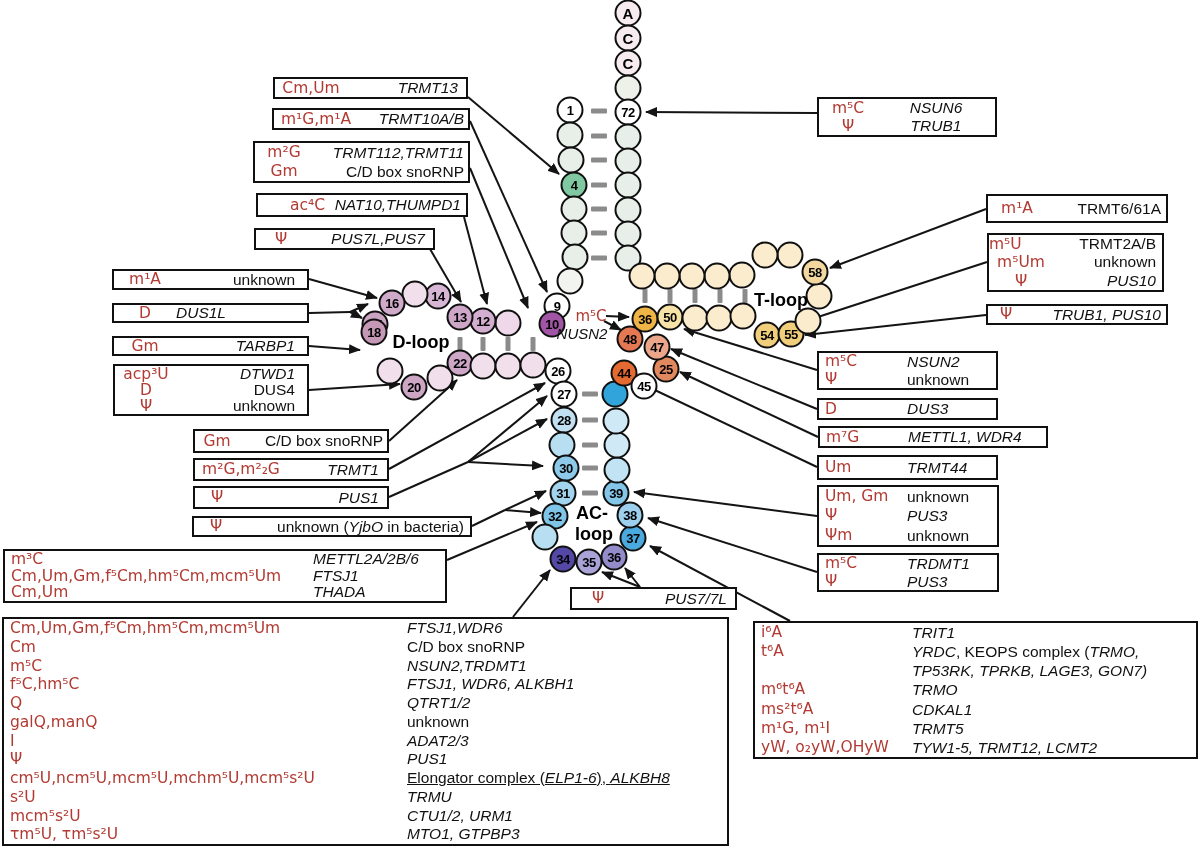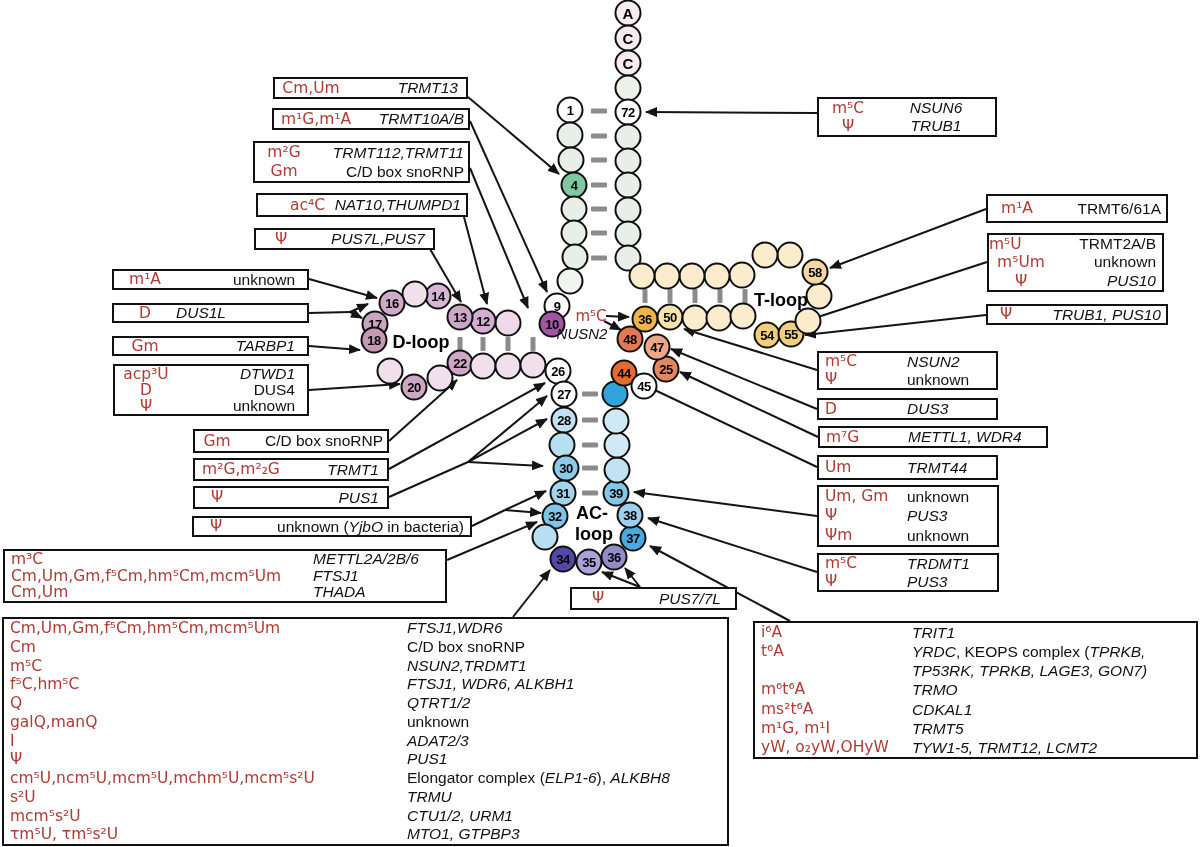--- a/index.html
+++ b/index.html
@@ -116,21 +116,21 @@
       <div class="node" style="left: 570px; top: 281px; background: rgb(242, 244, 239);"></div>
       <div class="node" style="left: 557px; top: 306px; background: rgb(255, 255, 255);">9</div>
       <div class="node" style="left: 552px; top: 324px; background: rgb(161, 85, 164);">10</div>
       <div class="node" style="left: 508px; top: 323px; background: rgb(238, 216, 233);"></div>
       <div class="node" style="left: 483px; top: 321px; background: rgb(212, 174, 208);">12</div>
       <div class="node" style="left: 460px; top: 317px; background: rgb(205, 166, 200);">13</div>
       <div class="node" style="left: 438px; top: 296px; background: rgb(214, 182, 212);">14</div>
       <div class="node" style="left: 415px; top: 294px; background: rgb(241, 223, 236);"></div>
       <div class="node" style="left: 392px; top: 303px; background: rgb(207, 170, 201);">16</div>
       <div class="node" style="left: 375px; top: 324px; background: rgb(203, 164, 194);">17</div>
-      <div class="node" style="left: 374px; top: 340px; background: rgb(197, 152, 182);">18</div>
+      <div class="node" style="left: 374px; top: 332px; background: rgb(197, 152, 182);">18</div>
       <div class="node" style="left: 390px; top: 371px; background: rgb(241, 223, 236);"></div>
       <div class="node" style="left: 414px; top: 387px; background: rgb(205, 166, 196);">20</div>
       <div class="node" style="left: 440px; top: 378px; background: rgb(241, 223, 236);"></div>
       <div class="node" style="left: 460px; top: 363px; background: rgb(205, 166, 200);">22</div>
       <div class="node" style="left: 483px; top: 366px; background: rgb(241, 223, 236);"></div>
       <div class="node" style="left: 508px; top: 366px; background: rgb(241, 223, 236);"></div>
       <div class="node" style="left: 533px; top: 365px; background: rgb(241, 223, 236);"></div>
       <div class="node" style="left: 558px; top: 371px; background: rgb(255, 255, 255);">26</div>
       <div class="node" style="left: 564px; top: 394px; background: rgb(255, 255, 255);">27</div>
       <div class="node" style="left: 564px; top: 420px; background: rgb(193, 225, 243);">28</div>
@@ -305,39 +305,39 @@
         <div class="brow" style="height: 18.75px; line-height: 18.75px;">
           <span class="mod" style="width: 403px; text-align: left; padding-left: 6px;">I</span>
           <span class="enz" style="text-align: left;"><span class="i">ADAT2/3</span></span>
         </div>
         <div class="brow" style="height: 18.75px; line-height: 18.75px;">
           <span class="mod" style="width: 403px; text-align: left; padding-left: 6px;">Ψ</span>
           <span class="enz" style="text-align: left;"><span class="i">PUS1</span></span>
         </div>
         <div class="brow" style="height: 18.75px; line-height: 18.75px;">
           <span class="mod" style="width: 403px; text-align: left; padding-left: 6px;">cm⁵U,ncm⁵U,mcm⁵U,mchm⁵U,mcm⁵s²U</span>
-          <span class="enz" style="text-align: left;"><span class="n">Elongator complex (</span><span class="i">ELP1-6</span><span class="n">), </span><span class="i">ALKBH8</span></span>
+          <span class="enz" style="text-align: left; text-decoration: underline;"><span class="n">Elongator complex (</span><span class="i">ELP1-6</span><span class="n">), </span><span class="i">ALKBH8</span></span>
         </div>
         <div class="brow" style="height: 18.75px; line-height: 18.75px;">
           <span class="mod" style="width: 403px; text-align: left; padding-left: 6px;">s²U</span>
           <span class="enz" style="text-align: left;"><span class="i">TRMU</span></span>
         </div>
         <div class="brow" style="height: 18.75px; line-height: 18.75px;">
           <span class="mod" style="width: 403px; text-align: left; padding-left: 6px;">mcm⁵s²U</span>
           <span class="enz" style="text-align: left;"><span class="i">CTU1/2, URM1</span></span>
         </div>
         <div class="brow" style="height: 18.75px; line-height: 18.75px;">
           <span class="mod" style="width: 403px; text-align: left; padding-left: 6px;">τm⁵U, τm⁵s²U</span>
           <span class="enz" style="text-align: left;"><span class="i">MTO1, GTPBP3</span></span>
         </div>
       </div>
       <div class="box" style="left: 570px; top: 587px; width: 167px; height: 23px;">
         <div class="brow" style="height: 19px; line-height: 19px;">
           <span class="mod" style="width: 52px; text-align: center;">Ψ</span>
-          <span class="enz" style="text-align: right; padding-right: 14px;"><span class="i">PUS7/7L</span></span>
+          <span class="enz" style="text-align: right; padding-right: 8px;"><span class="i">PUS7/7L</span></span>
         </div>
       </div>
       <div class="box" style="left: 817px; top: 97px; width: 180px; height: 40px;">
         <div class="brow" style="height: 18px; line-height: 18px;">
           <span class="mod" style="width: 58px; text-align: center;">m⁵C</span>
           <span class="enz" style="text-align: center;"><span class="i">NSUN6</span></span>
         </div>
         <div class="brow" style="height: 18px; line-height: 18px;">
           <span class="mod" style="width: 58px; text-align: center;">Ψ</span>
           <span class="enz" style="text-align: center;"><span class="i">TRUB1</span></span>
@@ -421,21 +421,21 @@
           <span class="enz" style="text-align: left;"><span class="i">PUS3</span></span>
         </div>
       </div>
       <div class="box" style="left: 753px; top: 621px; width: 445px; height: 138px;">
         <div class="brow" style="height: 19.1429px; line-height: 19.1429px;">
           <span class="mod" style="width: 157px; text-align: left; padding-left: 6px;">i⁶A</span>
           <span class="enz" style="text-align: left;"><span class="i">TRIT1</span></span>
         </div>
         <div class="brow" style="height: 19.1429px; line-height: 19.1429px;">
           <span class="mod" style="width: 157px; text-align: left; padding-left: 6px;">t⁶A</span>
-          <span class="enz" style="text-align: left;"><span class="i">YRDC</span><span class="n">, KEOPS complex (</span><span class="i">TPRKB,</span></span>
+          <span class="enz" style="text-align: left;"><span class="i">YRDC</span><span class="n">, KEOPS complex (</span><span class="i">TRMO,</span></span>
         </div>
         <div class="brow" style="height: 19.1429px; line-height: 19.1429px;">
           <span class="mod" style="width: 157px; text-align: left; padding-left: 6px;"></span>
           <span class="enz" style="text-align: left;"><span class="i">TP53RK, TPRKB, LAGE3, GON7)</span></span>
         </div>
         <div class="brow" style="height: 19.1429px; line-height: 19.1429px;">
           <span class="mod" style="width: 157px; text-align: left; padding-left: 6px;">m⁶t⁶A</span>
           <span class="enz" style="text-align: left;"><span class="i">TRMO</span></span>
         </div>
         <div class="brow" style="height: 19.1429px; line-height: 19.1429px;">

